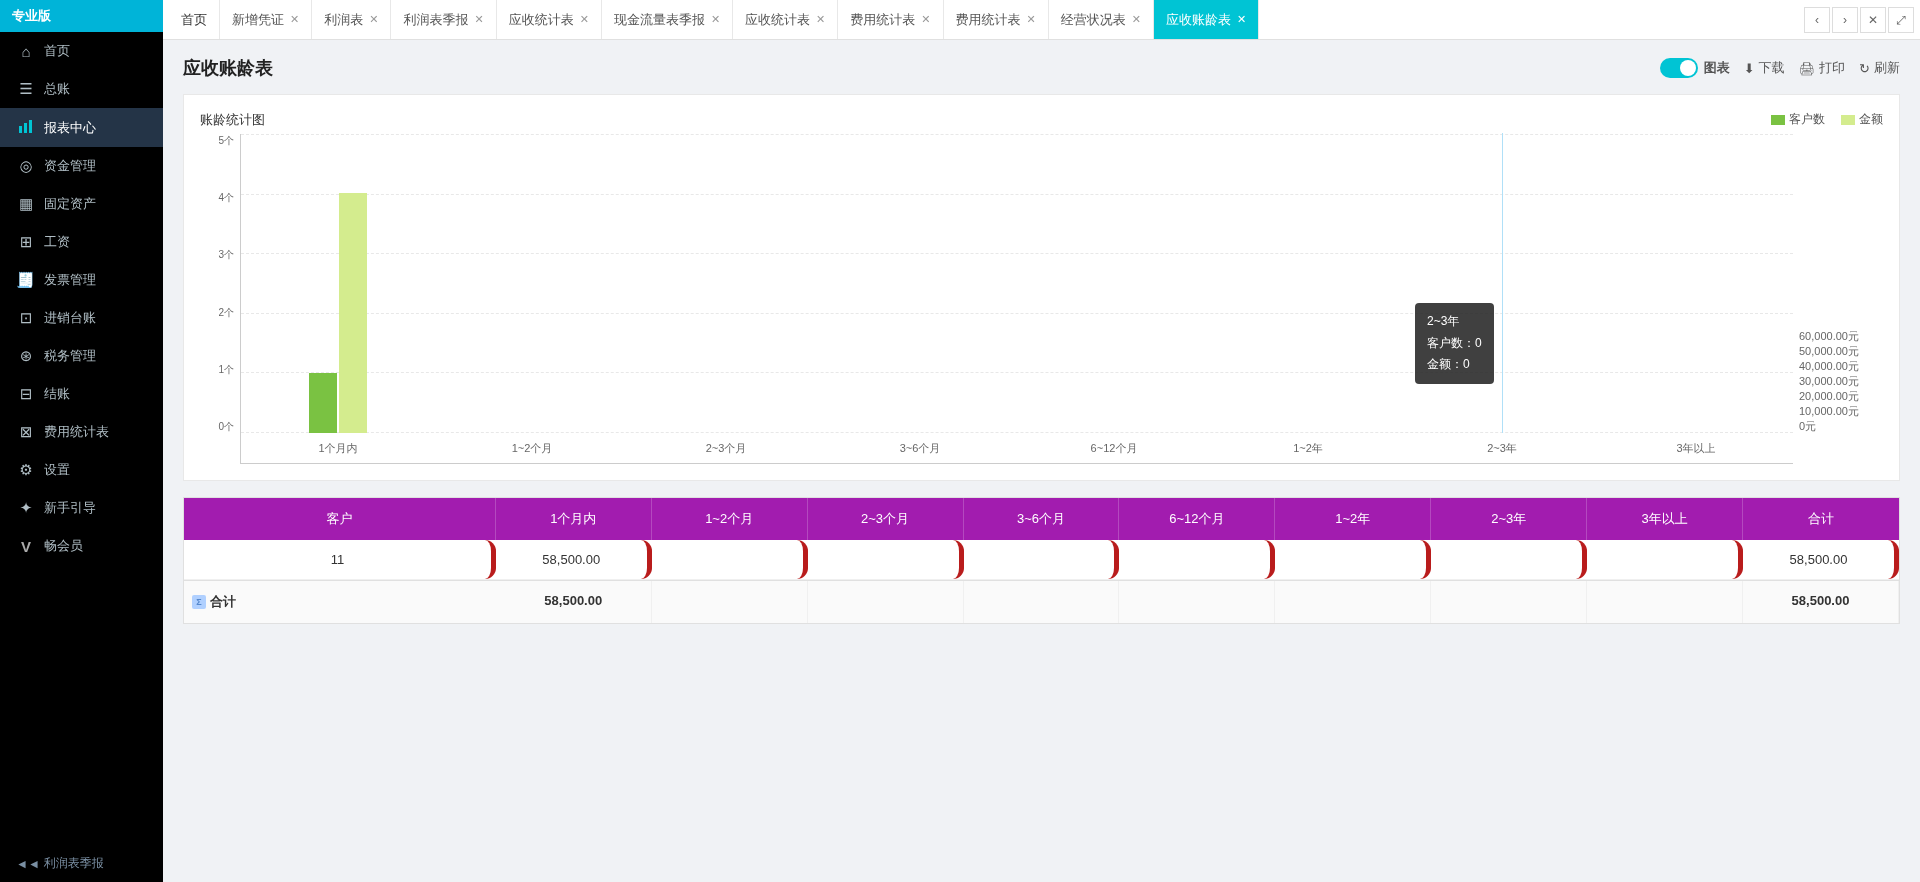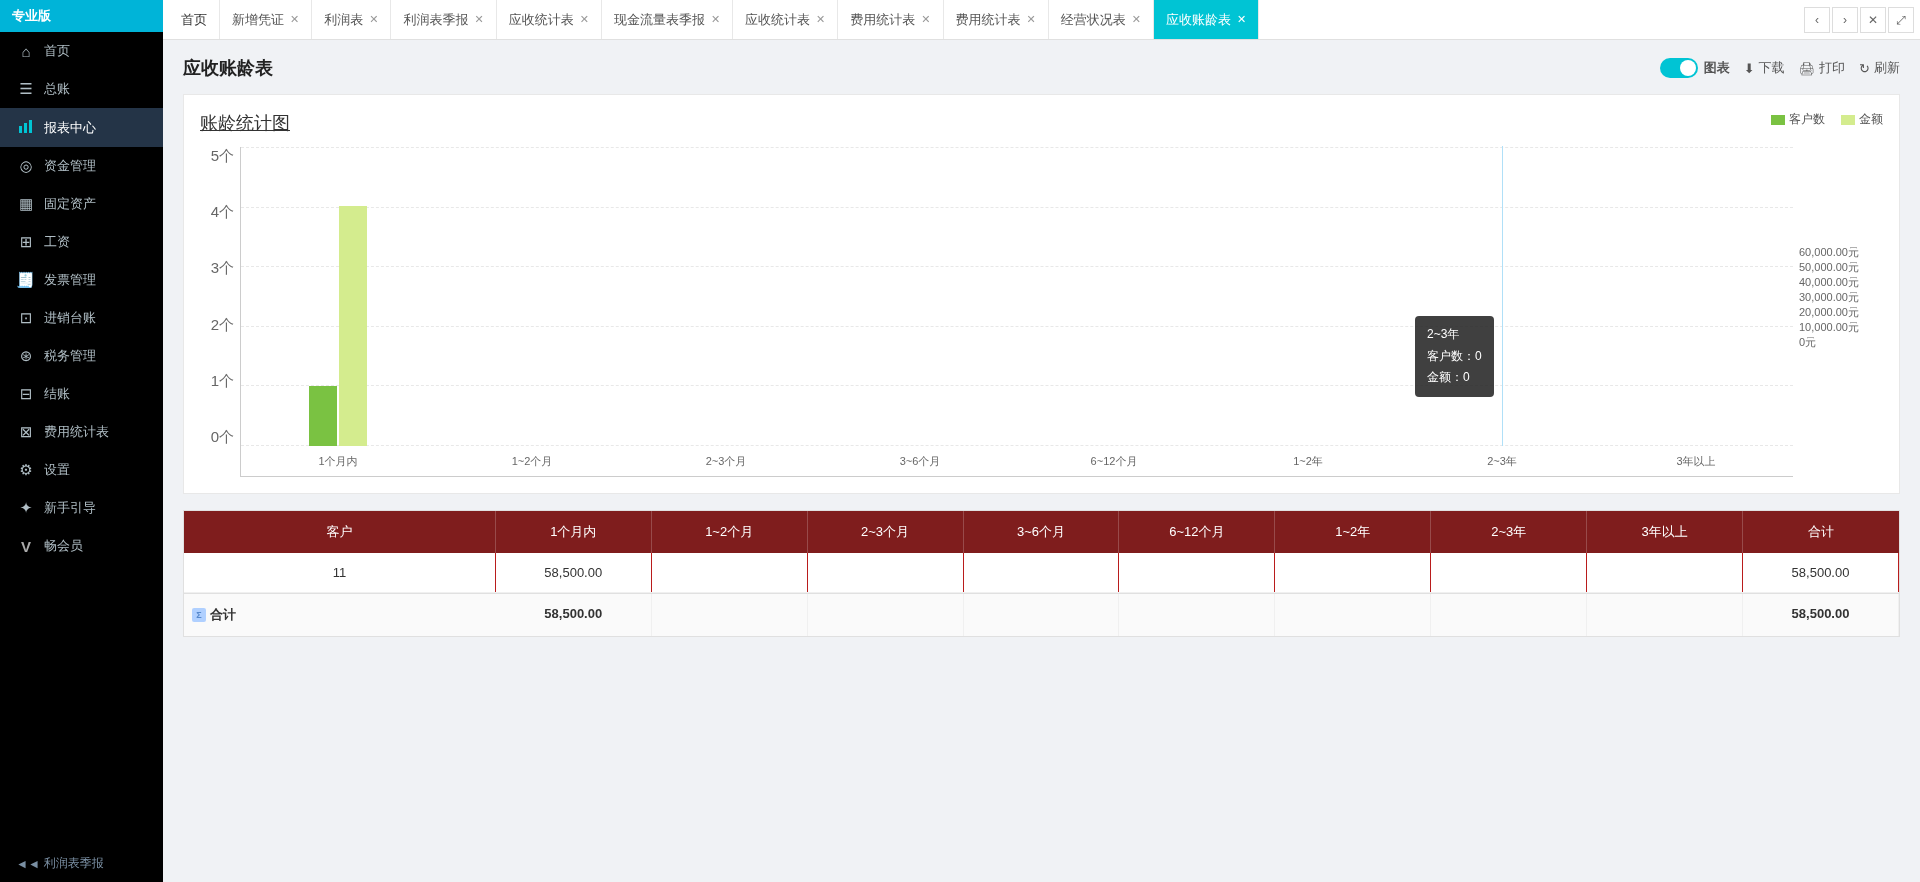--- a/index.html
+++ b/index.html
@@ -164,21 +164,21 @@
     }
 
     
     .chart-container {
       background: #fff;
       border: 1px solid #e8e8e8;
       padding: 16px;
       margin-bottom: 16px;
       position: relative;
     }
-    .chart-title { font-size: 18px; color: #333; margin-bottom: 12px; text-decoration: underline; }
+    .chart-title { font-size: 13px; color: #333; margin-bottom: 5px; }
     .chart-legend {
       position: absolute;
       top: 16px;
       right: 16px;
       display: flex;
       align-items: center;
       gap: 16px;
       font-size: 12px;
       color: #555;
     }
@@ -191,28 +191,28 @@
       display: flex;
     }
     .y-axis-left {
       width: 40px;
       display: flex;
       flex-direction: column;
       justify-content: space-between;
       align-items: flex-end;
       padding-bottom: 30px;
       padding-right: 6px;
-      font-size: 15px;
+      font-size: 10px;
       color: #666;
     }
     .y-axis-right {
       width: 90px;
       display: flex;
       flex-direction: column;
-      justify-content: center;
+      justify-content: flex-end;
       align-items: flex-start;
       padding-bottom: 30px;
       padding-left: 6px;
       font-size: 11px;
       color: #666;
     }
     .chart-inner {
       flex: 1;
       position: relative;
       border-left: 1px solid #ccc;
@@ -275,40 +275,40 @@
       z-index: 10;
     }
 
     
     .data-table {
       background: #fff;
       border: 1px solid #e0e0e0;
       overflow: hidden;
     }
     .table-header {
-      background: #7f1d1d;
+      background: #a21caf;
       display: grid;
       grid-template-columns: 2fr 1fr 1fr 1fr 1fr 1fr 1fr 1fr 1fr 1fr;
       color: #fff;
       font-size: 13px;
     }
     .th, .td {
       padding: 12px 8px;
       text-align: center;
       border-right: 1px solid rgba(255,255,255,0.2);
     }
     .th:last-child, .td:last-child { border-right: none; }
     .table-row {
       display: grid;
       grid-template-columns: 2fr 1fr 1fr 1fr 1fr 1fr 1fr 1fr 1fr 1fr;
       border-bottom: 1px solid #f0f0f0;
       font-size: 13px;
       color: #333;
     }
-    .table-row .td { border-right: 1px solid #b91c1c; }
+    .table-row .td { border-right: 5px solid #b91c1c; border-radius: 11px; }
     .table-footer {
       display: grid;
       grid-template-columns: 2fr 1fr 1fr 1fr 1fr 1fr 1fr 1fr 1fr 1fr;
       background: #fafafa;
       font-size: 13px;
       font-weight: bold;
       color: #333;
       border-top: 1px solid #e0e0e0;
     }
     .table-footer .td { border-right: 1px solid #f0f0f0; }

